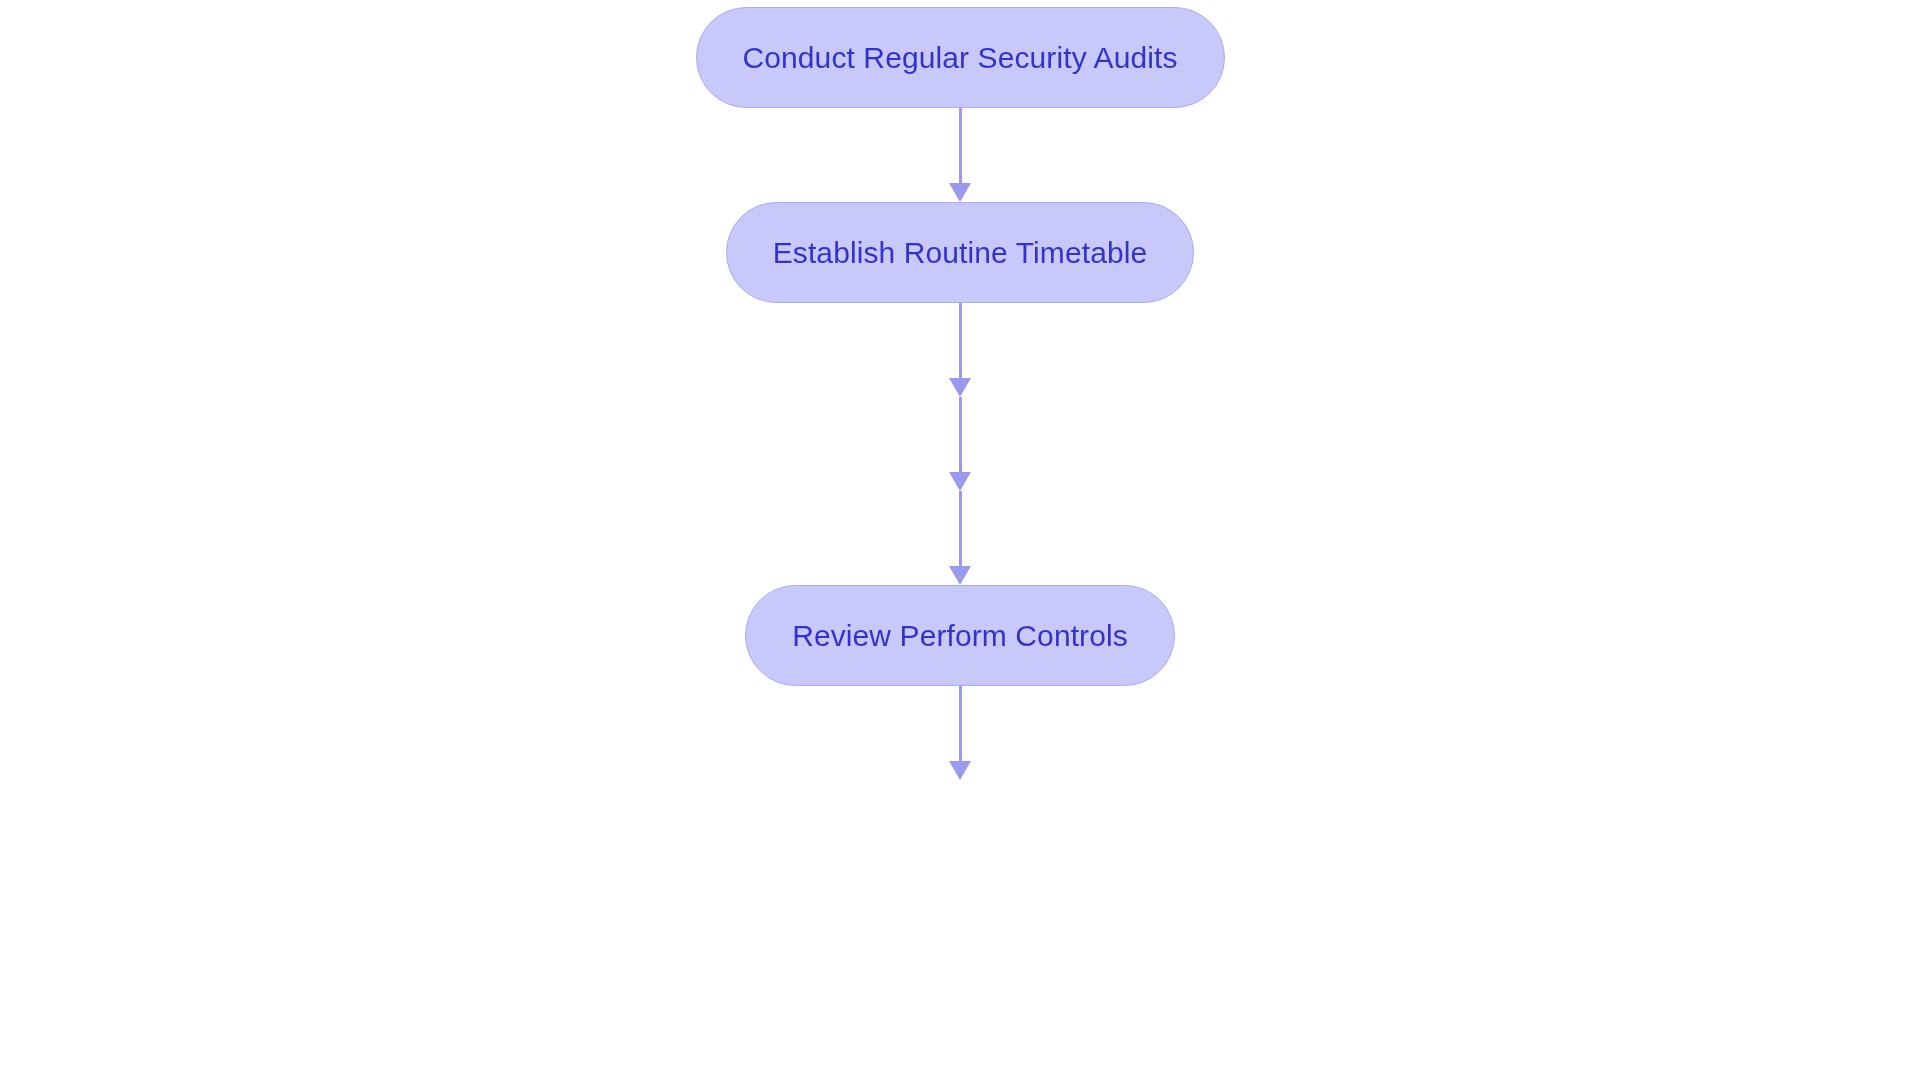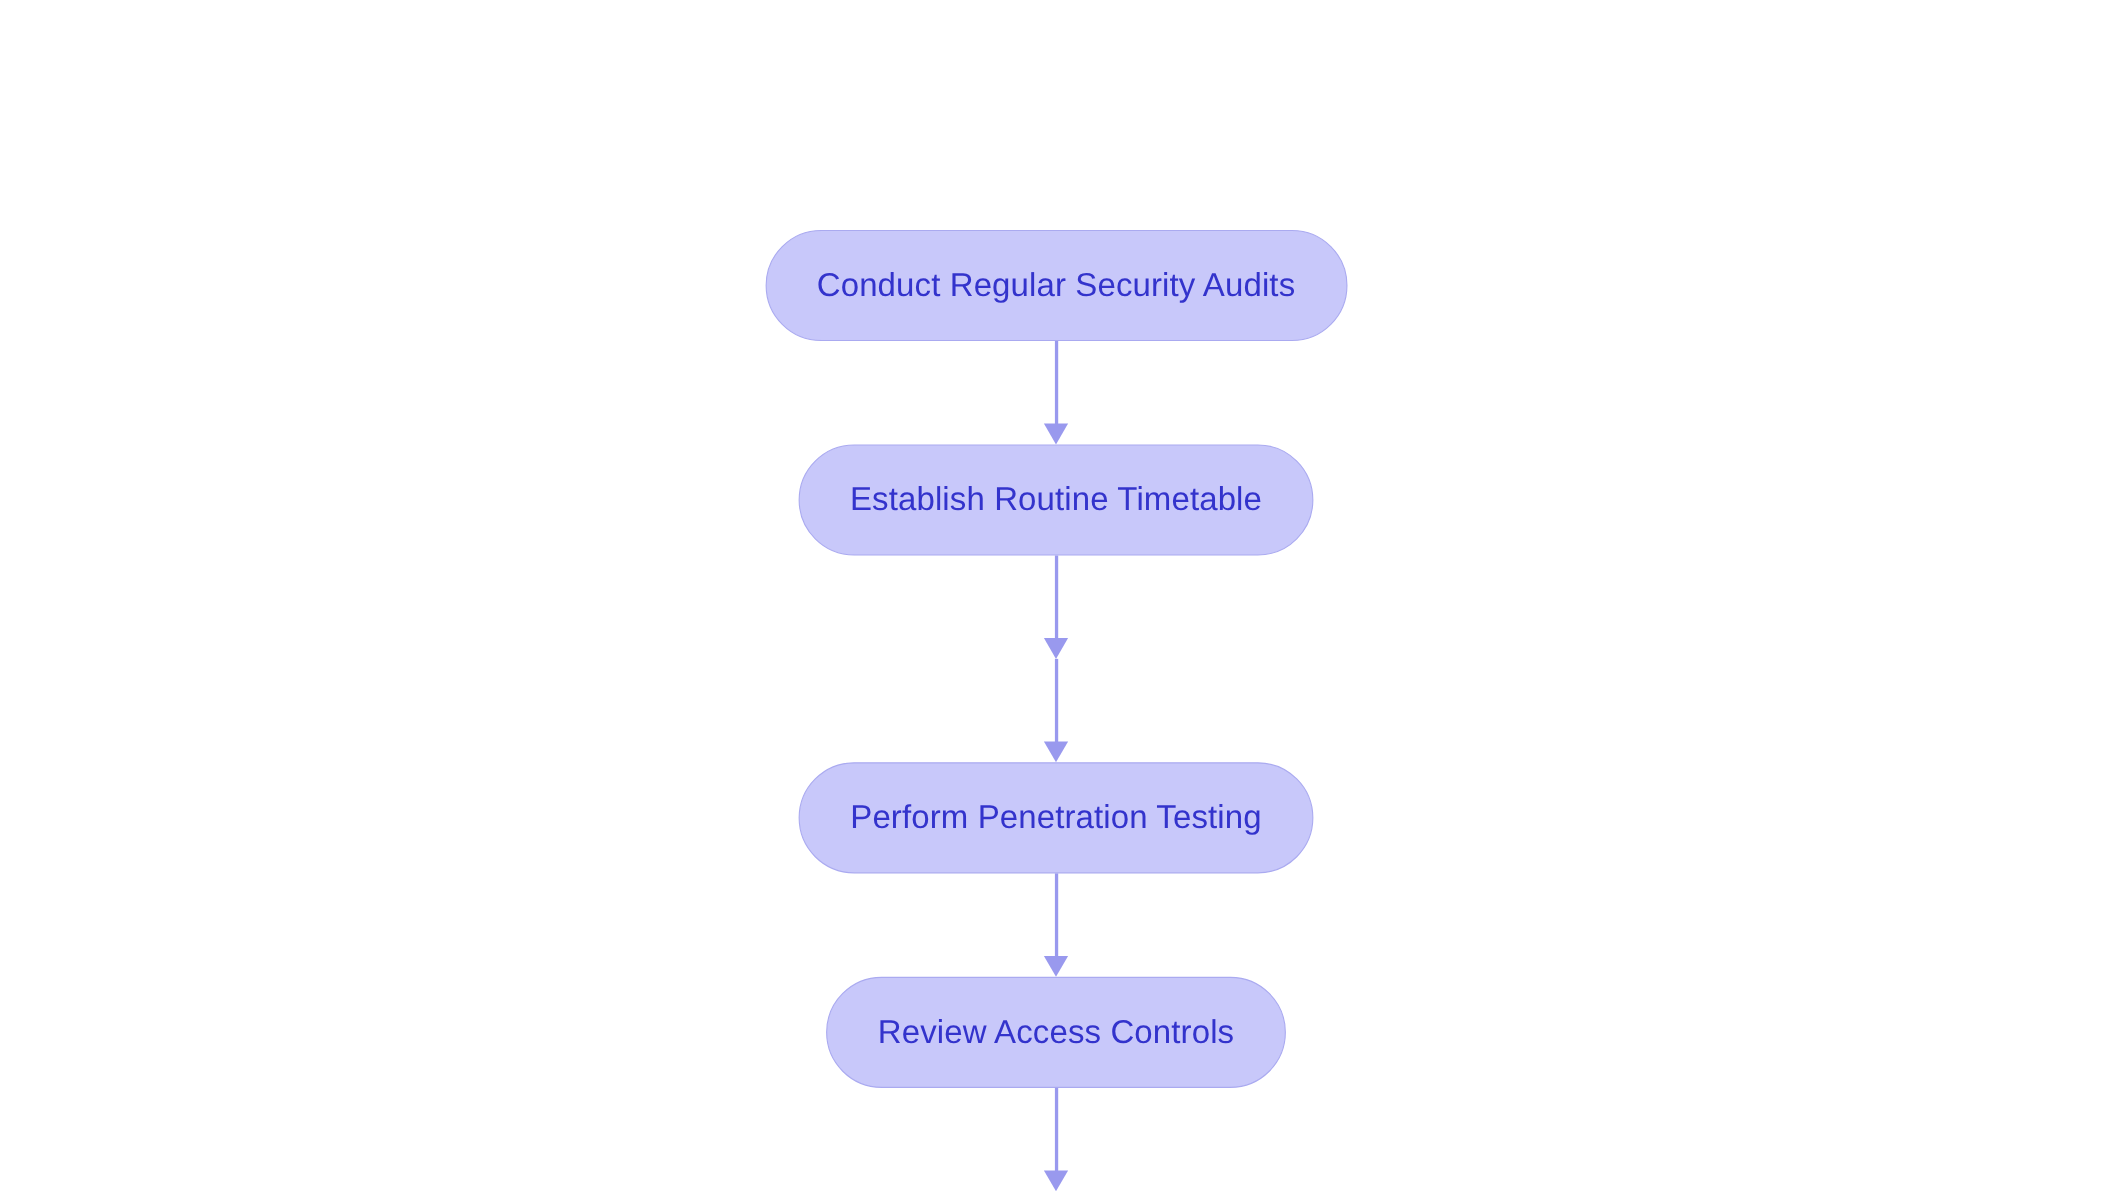--- a/index.html
+++ b/index.html
@@ -25,21 +25,21 @@
   
   .flow-column {
     position: absolute;
     left: 0;
     top: 0;
     width: 1920px;
     height: 1083px;
     display: flex;
     flex-direction: column;
     align-items: center;
-    justify-content: flex-end;
+    justify-content: flex-start;
   }
 
   
   .flow-node {
     box-sizing: border-box;
     height: 101px;
     border-radius: 51px;
     background: #c8c8fa;
     border: 1.6px solid #aaaaf0;
     display: flex;
@@ -109,31 +109,28 @@
       <div class="conn-line"></div>
       <div class="conn-head"></div>
     </div>
 
 
     <div class="connector">
       <div class="conn-line"></div>
       <div class="conn-head"></div>
     </div>
 
-    <div class="flow-node node-3">
-      <span class="node-label">Perform Penetration Testing</span>
-    </div>
 
     <div class="connector">
       <div class="conn-line"></div>
       <div class="conn-head"></div>
     </div>
 
     <div class="flow-node node-4">
-      <span class="node-label">Review Access Controls</span>
+      <span class="node-label">Review Perform Controls</span>
     </div>
 
     <div class="connector">
       <div class="conn-line"></div>
       <div class="conn-head"></div>
     </div>
 
 
   </div>
 </div>

